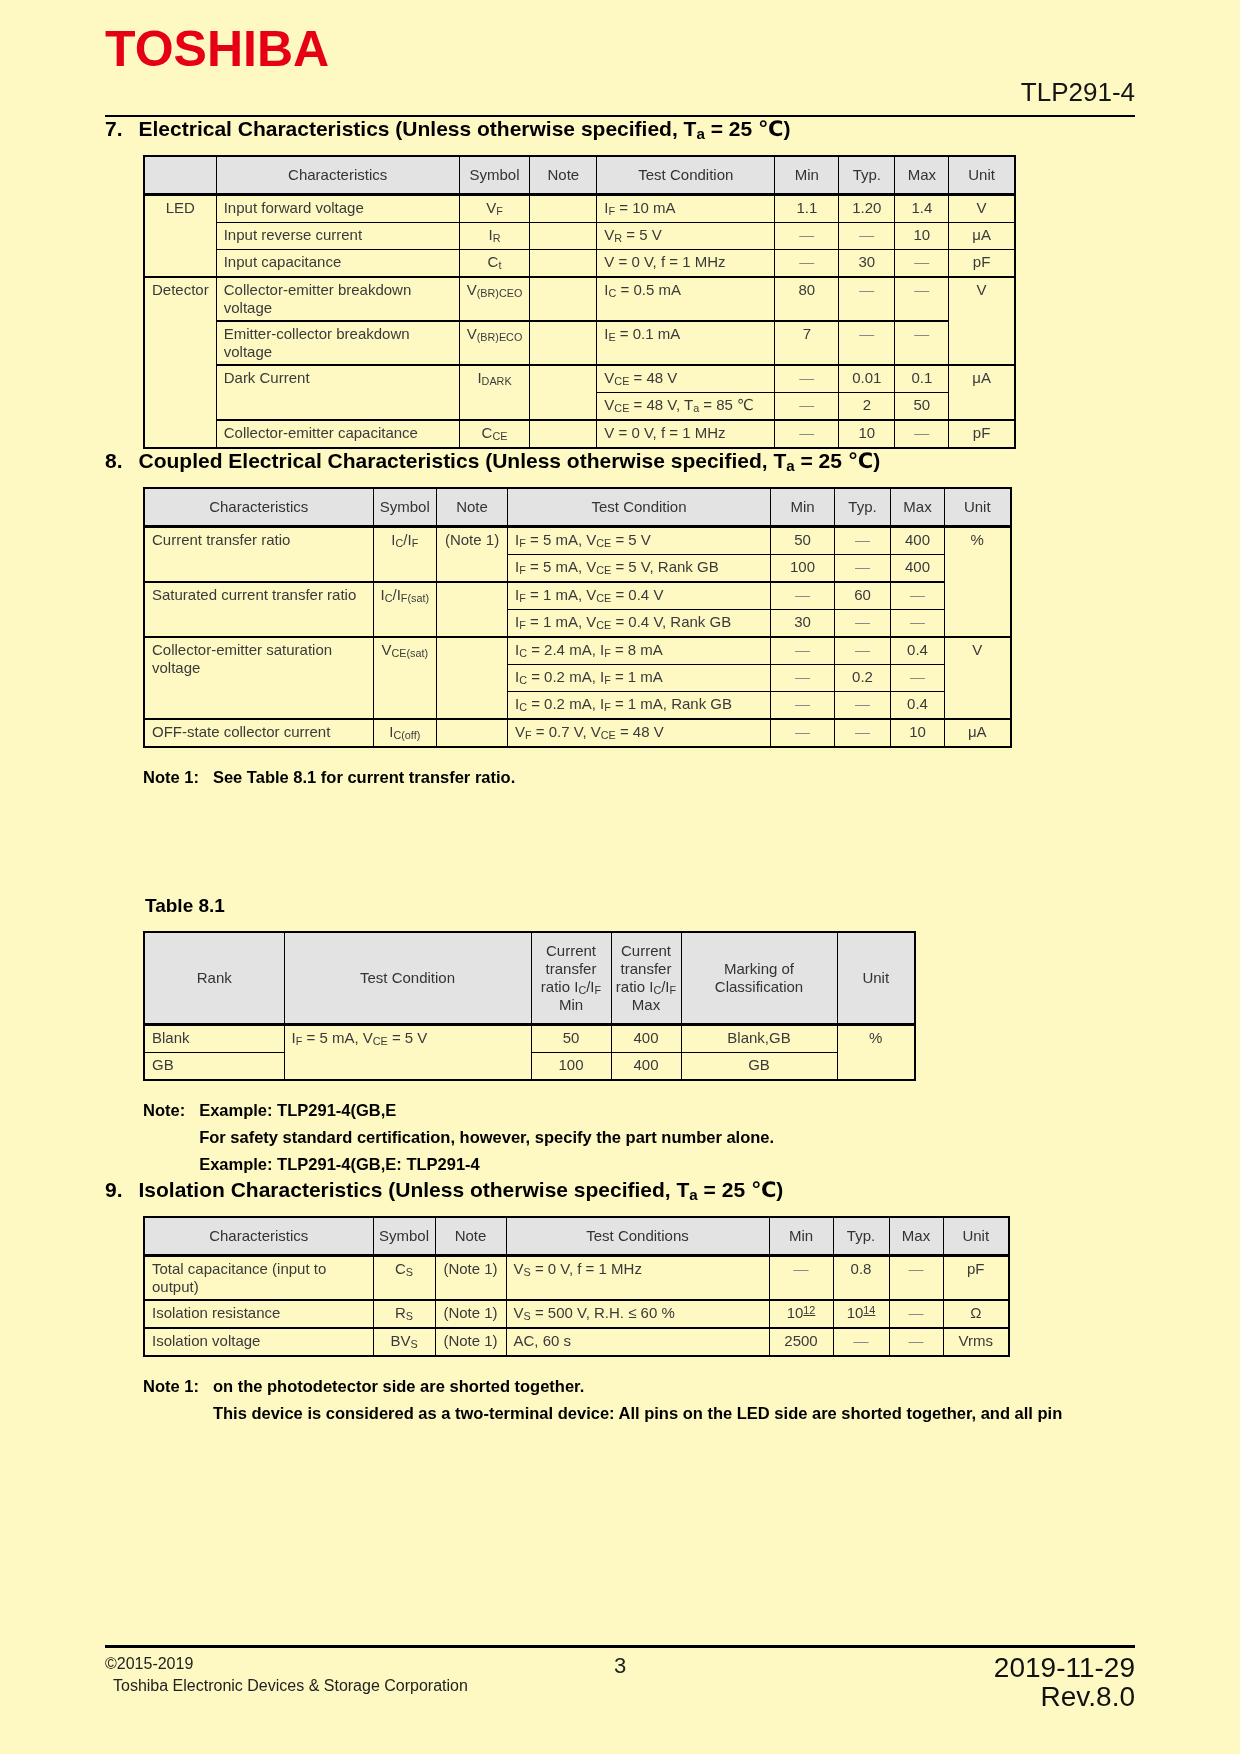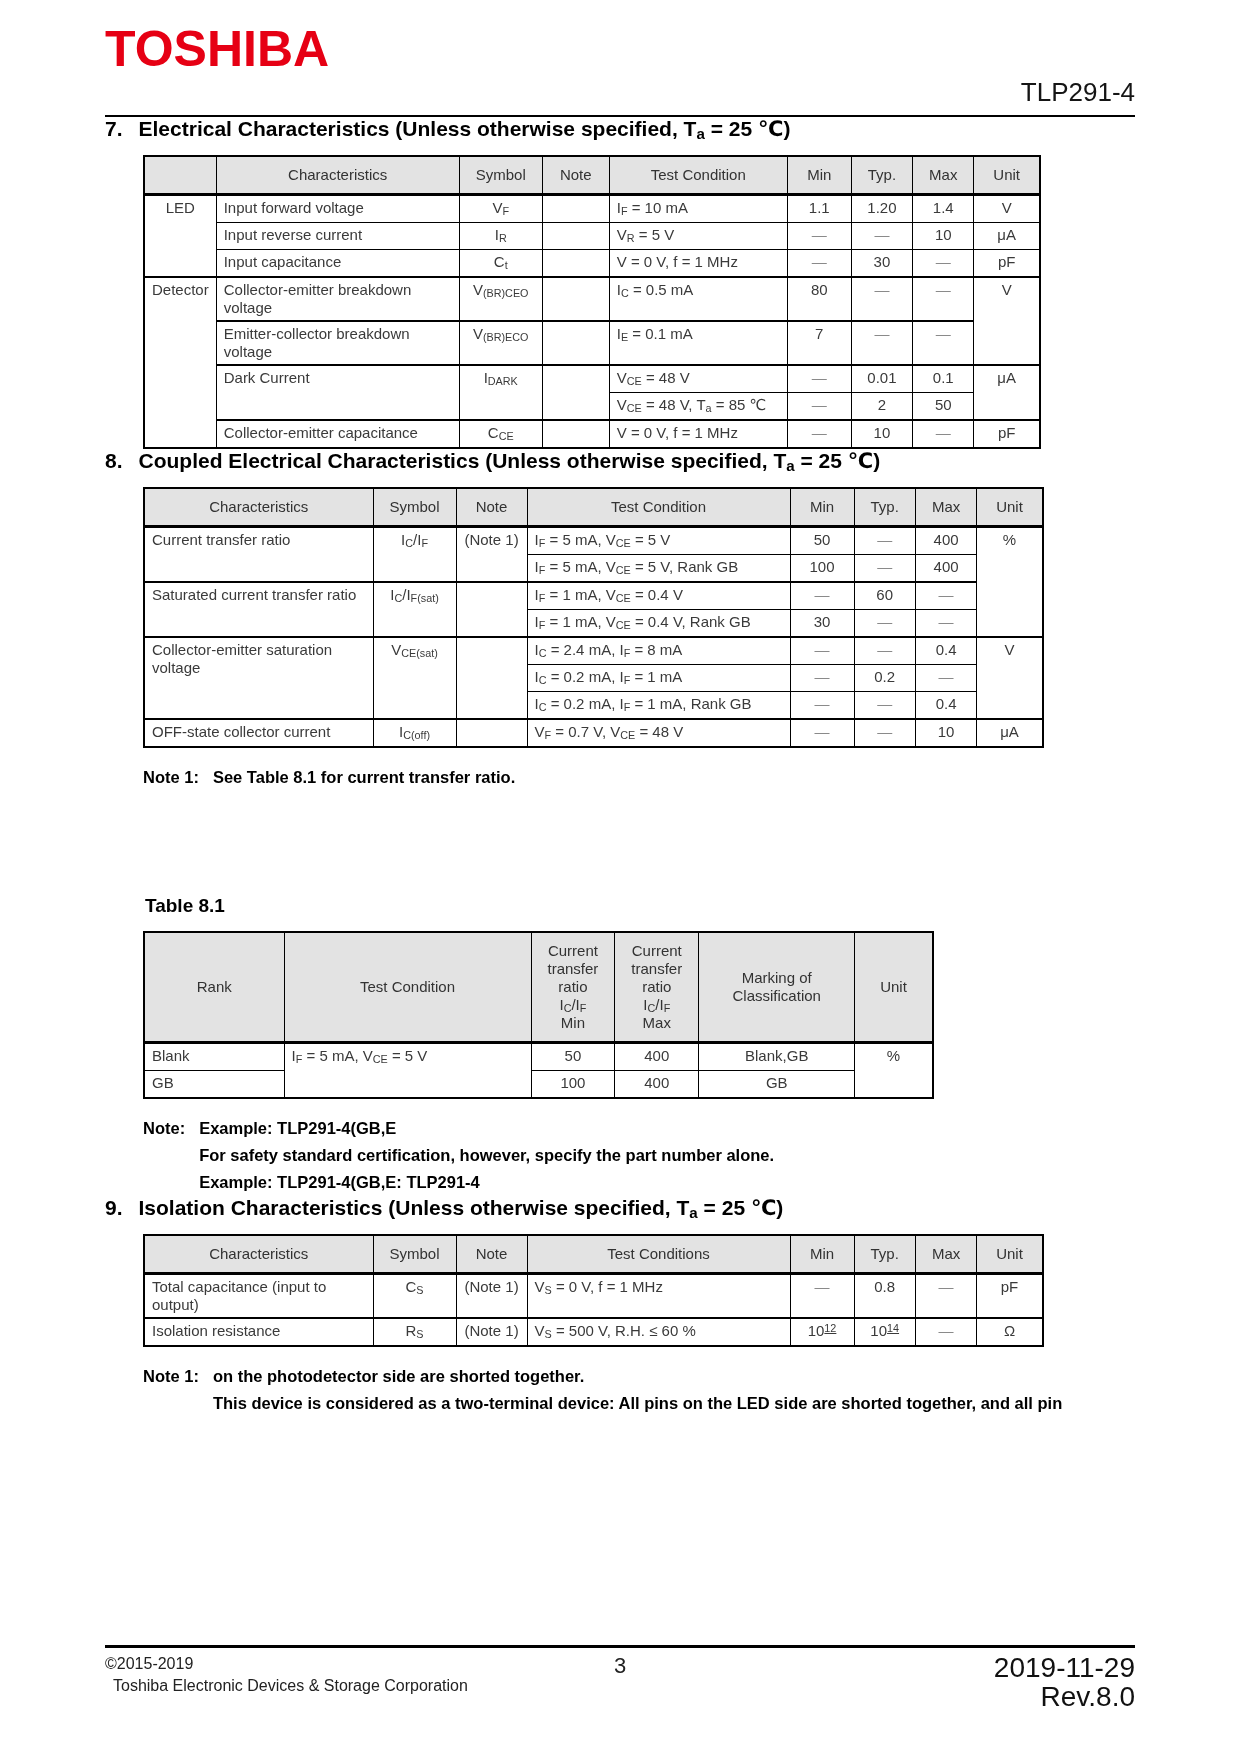--- a/index.html
+++ b/index.html
@@ -1,30 +1,30 @@
 <!DOCTYPE html>
 <html><head>
 <meta charset="utf-8">
 <style>
   html,body{margin:0;padding:0;background:#9a9a9a;}
-  .page{width:1240px;height:1754px;background:#ffffff;position:relative;overflow:hidden;
+  .page{width:1240px;height:1754px;background:#fef9c3;position:relative;overflow:hidden;
         font-family:"Liberation Sans","DejaVu Sans",sans-serif;color:#222;margin:0 auto;}
   .content{padding:24px 105px 0 105px;}
 
   .logo{font-size:50px;font-weight:700;color:#e60014;line-height:1;letter-spacing:0;}
   .part{text-align:right;font-size:26px;color:#151515;margin-top:4px;line-height:1.1;}
   .rule{height:2px;background:#000;margin-top:8px;}
 
   h2.sec{display:flex;gap:16px;font-size:21px;font-weight:700;color:#000;margin:0;}
   .sec-7{margin-top:14px;} .sec-8{margin-top:26px;} .sec-9{margin-top:24px;}
 
   table.tbl{border-collapse:collapse;table-layout:fixed;margin:14px 0 0 38px;border:2px solid #000;}
   .tbl th,.tbl td{border:1px solid #000;font-size:15px;line-height:18px;}
   .tbl th{background:#e3e3e3;font-weight:400;color:#333;text-align:center;vertical-align:middle;
-          padding:9px 16px;border-bottom:3px solid #000;}
+          padding:9px 4px;border-bottom:3px solid #000;}
   .tbl td{color:#3a3a3a;text-align:center;vertical-align:top;padding:3px 7px;height:20px;}
   .tbl td.al{text-align:left;}
   .tbl tr.major td{border-top:2px solid #000;}
   .tbl td.dash{color:#8a8a8a;}
   sub{font-size:0.72em;line-height:0;position:relative;top:0.22em;vertical-align:baseline;}
   sup{font-size:0.72em;line-height:0;position:relative;top:-0.35em;vertical-align:baseline;text-decoration:underline;}
 
   .note{margin:16px 0 0 38px;display:flex;gap:14px;font-weight:700;font-size:16.5px;
         color:#000;line-height:27px;}
   .note .note-lines{flex:1;}
@@ -352,20 +352,30 @@
           <tr class="major">
             <td class="al">Isolation resistance</td>
             <td>R<sub>S</sub></td>
             <td>(Note 1)</td>
             <td class="al">V<sub>S</sub> = 500 V, R.H. ≤ 60 %</td>
             <td>10<sup>12</sup></td>
             <td>10<sup>14</sup></td>
             <td class="dash">—</td>
             <td>Ω</td>
           </tr>
+          <tr class="major">
+            <td class="al">Isolation voltage</td>
+            <td>BV<sub>S</sub></td>
+            <td>(Note 1)</td>
+            <td class="al">AC, 60 s</td>
+            <td>2500</td>
+            <td class="dash">—</td>
+            <td class="dash">—</td>
+            <td>Vrms</td>
+          </tr>
         </tbody>
       </table>
 
     <div class="note">
       <span>Note 1:</span>
       <div class="note-lines">
           <div>on the photodetector side are shorted together.</div>
           <div>This device is considered as a two-terminal device: All pins on the LED side are shorted together, and all pin</div>
         </div>
     </div>

